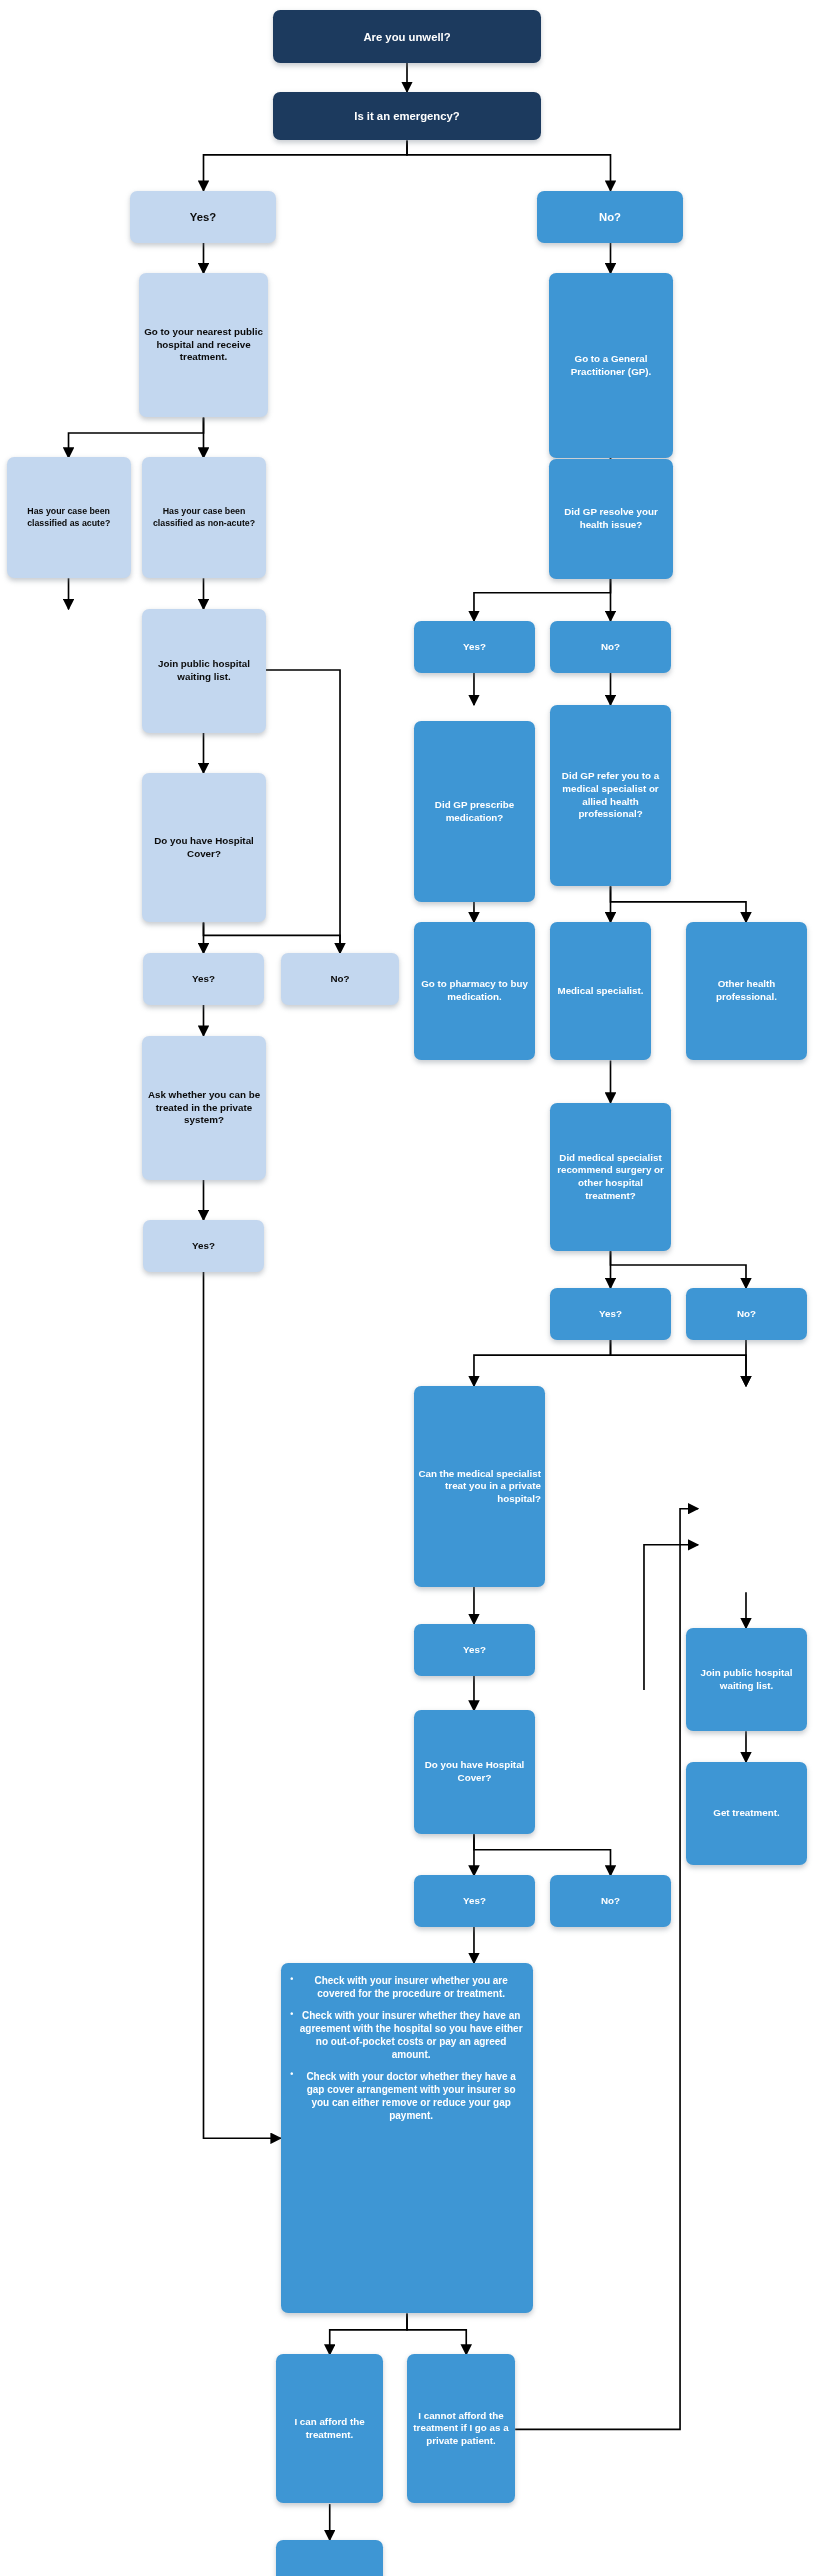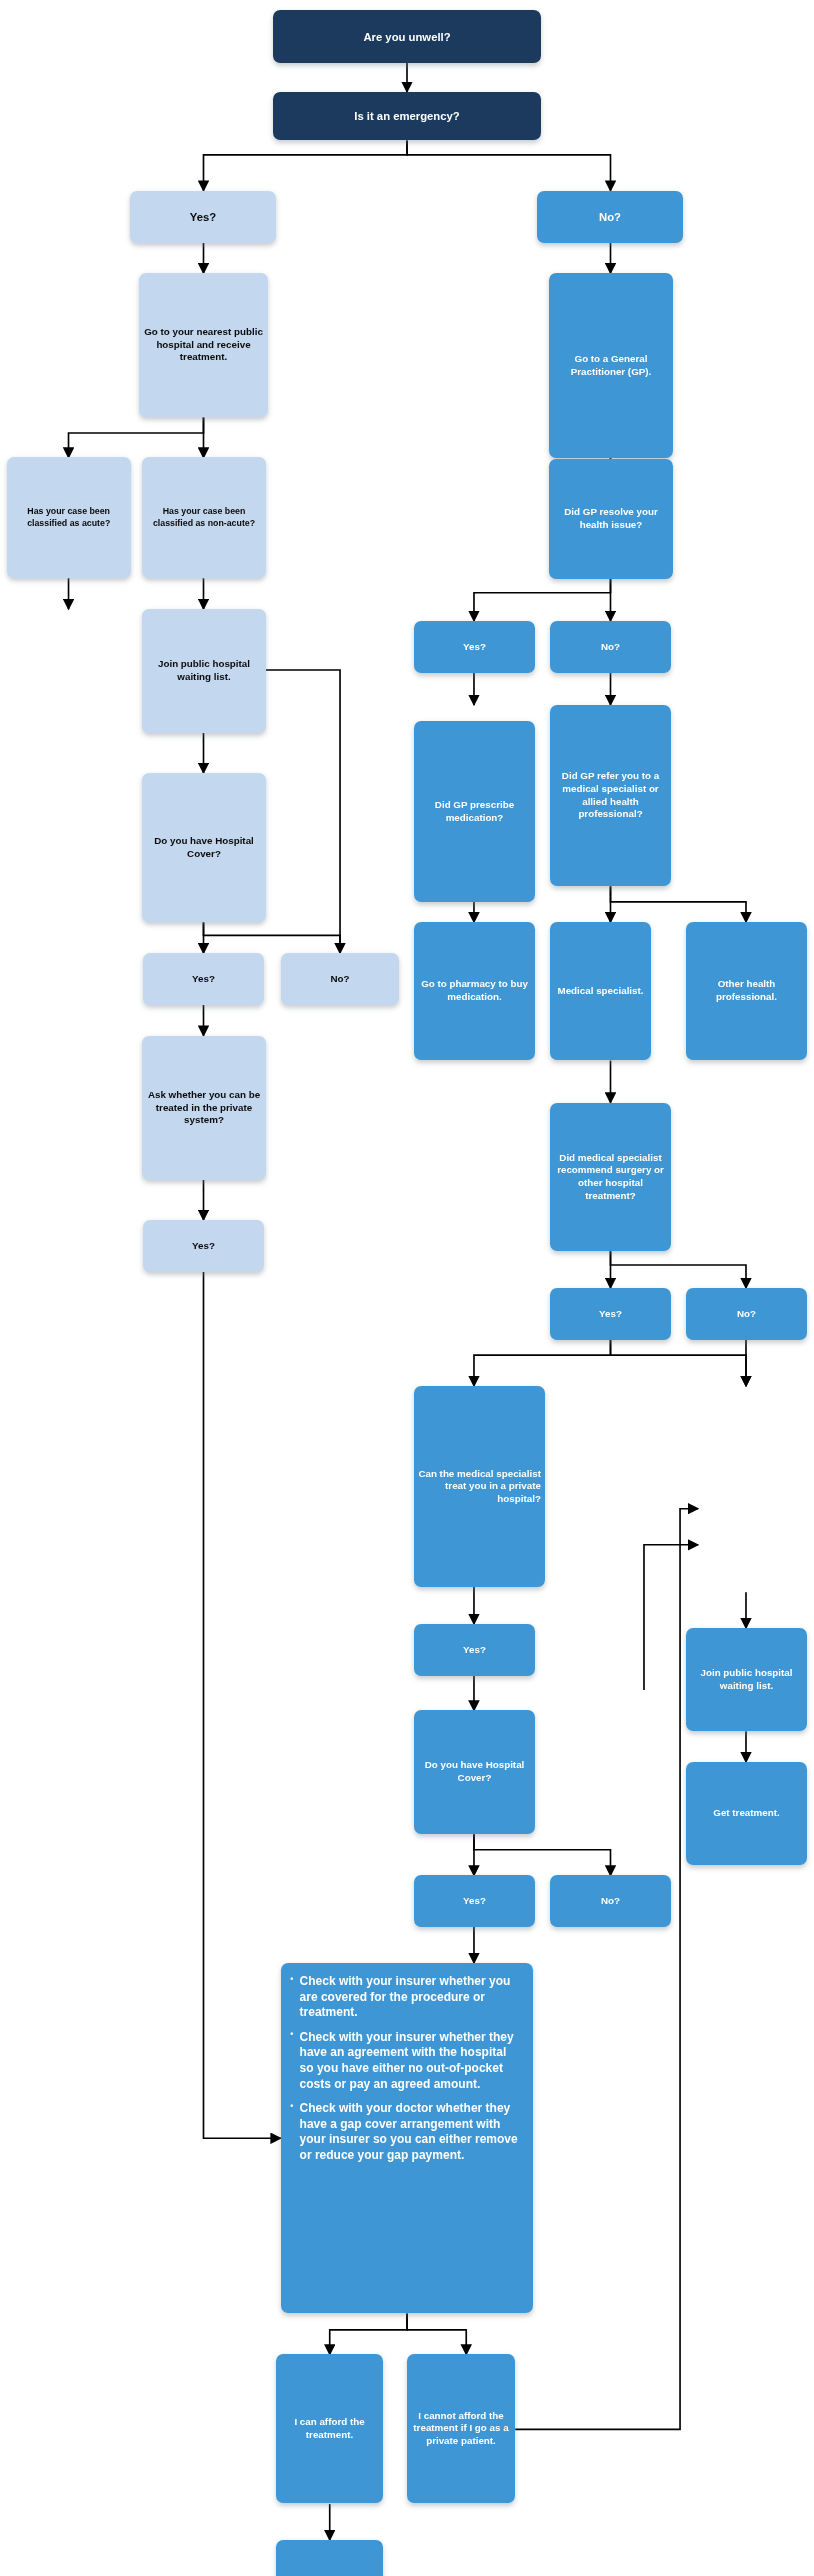--- a/index.html
+++ b/index.html
@@ -21,23 +21,23 @@
     z-index:2;
   }
   .nav{background:#1c3a5e;color:#ffffff;}
   .mid{background:#3e96d4;color:#ffffff;}
   .lite{background:#c3d7ef;color:#0b0b0b;}
   .fs22{font-size:11.3px;}
   .fs19{font-size:9.8px;}
   .fs17{font-size:8.8px;}
   .checklist{
     display:block;
-    text-align:left;
+    text-align:center;
     padding:11.3px 10.3px 11.3px 5.2px;
-    font-size:12px;
+    font-size:10px;
     line-height:1.30;
   }
   .checklist ul{margin:0;padding:0 0 0 13.4px;list-style:none;}
   .checklist li{margin:0 0 8.8px 0;position:relative;}
   .checklist li:last-child{margin-bottom:0;}
   .checklist li:before{
     content:"\2022";
     position:absolute;
     left:-9.3px;
     top:-0.5px;

